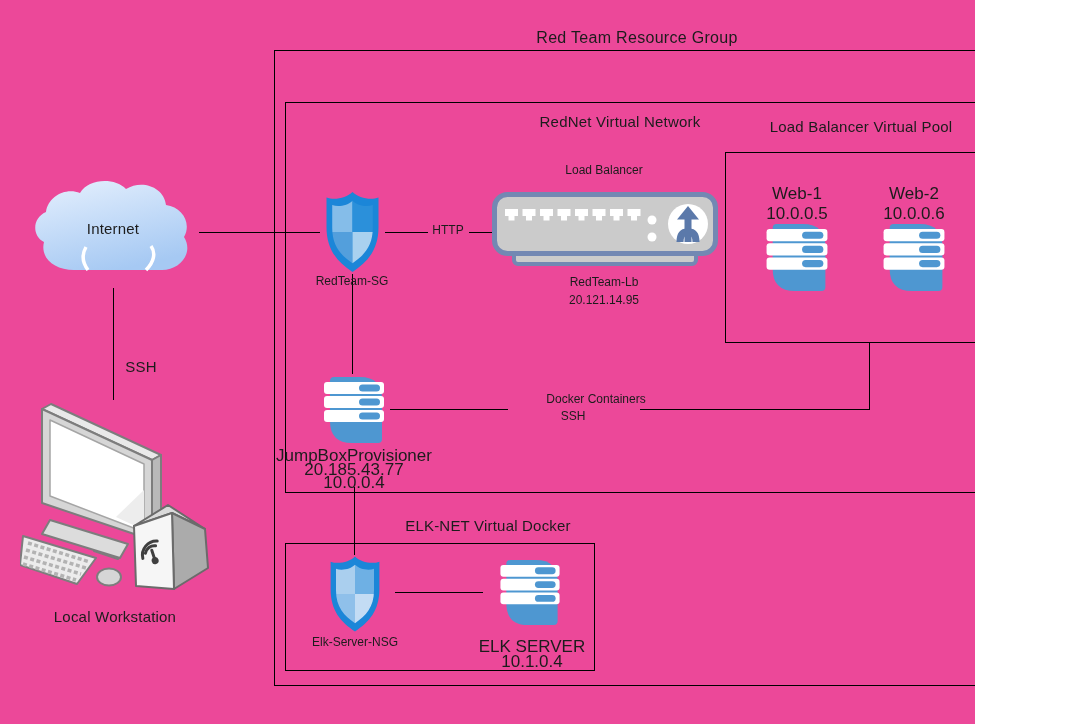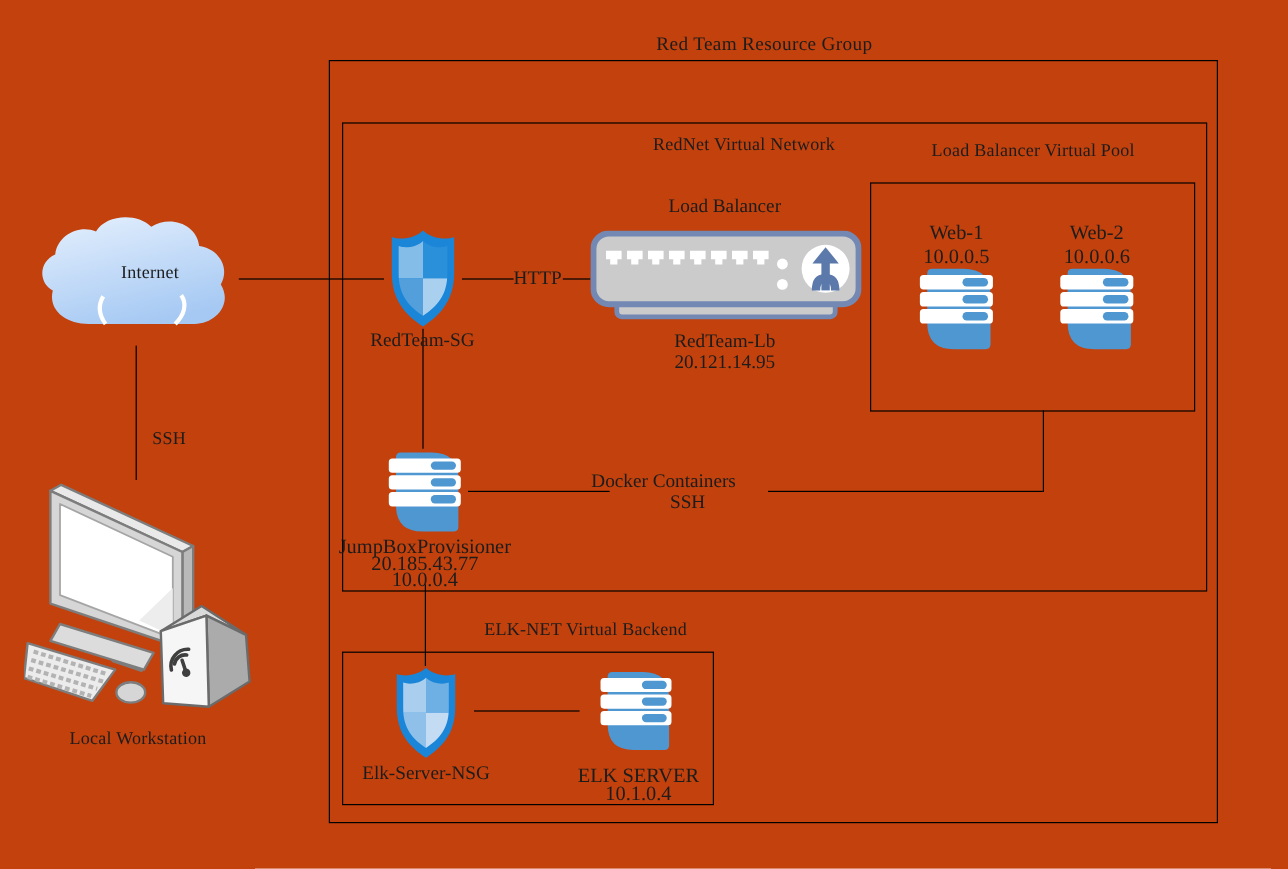--- a/index.html
+++ b/index.html
@@ -4,79 +4,79 @@
 <style>
   :root{
     --shield-border:#1b86d8;
     --server-blue:#4e97d1;
     --lb-border:#7388b3;
     --lb-fill:#cbcbcb;
     --line:#000000;
     --ink:#1c1c1c;
   }
   html,body{margin:0;padding:0;background:#fff;}
-  #stage{position:relative;width:1073px;height:724px;background:#c2410c;overflow:hidden;
-         font-family:Liberation Serif, serif;color:var(--ink);}
+  #stage{position:relative;width:975px;height:724px;background:#ec4899;overflow:hidden;
+         font-family:Liberation Sans, sans-serif;color:var(--ink);}
   .box{position:absolute;border:1px solid #000;background:transparent;}
   .hline{position:absolute;height:1px;background:var(--line);}
   .vline{position:absolute;width:1px;background:var(--line);}
   .lbl{position:absolute;transform:translateX(-50%);white-space:nowrap;color:var(--ink);line-height:1.15;}
   .fs16{font-size:16px;letter-spacing:.3px;}
   .fs15{font-size:15px;letter-spacing:.2px;}
-  .fs14{font-size:16px;}
+  .fs14{font-size:12px;}
   .fs13{font-size:17px;}
   .fs11{font-size:17px;}
   .node{position:absolute;}
   svg{display:block;}
 </style>
 </head>
 <body>
 
 <div id="stage">
 
   <div class="box" style="left:274px;top:50px;width:739px;height:634px;"></div>
   <div class="box" style="left:285px;top:102px;width:719px;height:389px;"></div>
   <div class="box" style="left:725px;top:152px;width:269px;height:189px;"></div>
   <div class="box" style="left:285px;top:543px;width:308px;height:126px;"></div>
 
   <div class="lbl fs16" style="left:637px;top:29px;">Red Team Resource Group</div>
   <div class="lbl fs15" style="left:620px;top:78px;margin-top:35px;">RedNet Virtual Network</div>
   <div class="lbl fs15" style="left:861px;top:118px;">Load Balancer Virtual Pool</div>
-  <div class="lbl fs15" style="left:488px;top:517px;">ELK-NET Virtual Backend</div>
+  <div class="lbl fs15" style="left:488px;top:517px;">ELK-NET Virtual Docker</div>
 
   <div class="hline" style="left:199px;top:232px;width:121px;"></div>
   <div class="vline" style="left:113px;top:288px;height:112px;"></div>
   <div class="hline" style="left:385px;top:232px;width:43px;"></div>
   <div class="hline" style="left:469px;top:232px;width:23px;"></div>
   <div class="vline" style="left:352px;top:274px;height:100px;"></div>
   <div class="hline" style="left:390px;top:409px;width:118px;"></div>
   <div class="hline" style="left:640px;top:409px;width:229px;"></div>
   <div class="vline" style="left:869px;top:342px;height:68px;"></div>
   <div class="vline" style="left:354px;top:487px;height:68px;"></div>
   <div class="hline" style="left:395px;top:592px;width:88px;"></div>
 
   <div class="lbl fs15" style="left:141px;top:358px;">SSH</div>
   <div class="lbl fs14" style="left:448px;top:224px;">HTTP</div>
-  <div class="lbl fs14" style="left:553px;top:393px;">Docker Containers</div>
+  <div class="lbl fs14" style="left:596px;top:393px;">Docker Containers</div>
   <div class="lbl fs14" style="left:573px;top:410px;">SSH</div>
 
   <div class="node" style="left:28px;top:176px;">
     <svg width="172" height="104" viewBox="0 0 172 104">
       <defs>
         <linearGradient id="cloudgrad" x1="15%" y1="0%" x2="55%" y2="100%">
           <stop offset="0" stop-color="#e2eefd"></stop>
           <stop offset="1" stop-color="#a6c9f3"></stop>
         </linearGradient>
       </defs>
       <path d="M46 94 C26 94 12 82 16 66 C4 60 4 42 18 36 C20 20 38 11 52 17 C60 3 86 1 98 13 C114 3 136 11 138 29 C154 31 164 47 156 61 C166 77 152 94 134 94 Z" fill="url(#cloudgrad)"></path>
       <path d="M118 94 C126 86 128 77 123 70" stroke="#ffffff" stroke-width="3.5" fill="none"></path>
       <path d="M60 94 C54 86 54 78 58 71" stroke="#ffffff" stroke-width="3.5" fill="none"></path>
     </svg>
   </div>
-  <div class="lbl fs15" style="left:113px;top:220px;margin-left:12px;">Internet</div>
+  <div class="lbl fs15" style="left:113px;top:220px;">Internet</div>
 
   <div class="node" style="left:320px;top:191px;">
     <svg width="65" height="82" viewBox="0 0 64 82">
       <defs>
         <clipPath id="shclip-a">
           <path d="M32 1 C38 7 50 9.5 58 6.5 L58 36 C58 59 47 71 32 81 C17 71 6 59 6 36 L6 6.5 C14 9.5 26 7 32 1 Z" transform="translate(7.04,9.02) scale(0.78)"></path>
         </clipPath>
       </defs>
       <path d="M32 1 C38 7 50 9.5 58 6.5 L58 36 C58 59 47 71 32 81 C17 71 6 59 6 36 L6 6.5 C14 9.5 26 7 32 1 Z" fill="var(--shield-border)"></path>
       <g clip-path="url(#shclip-a)">

